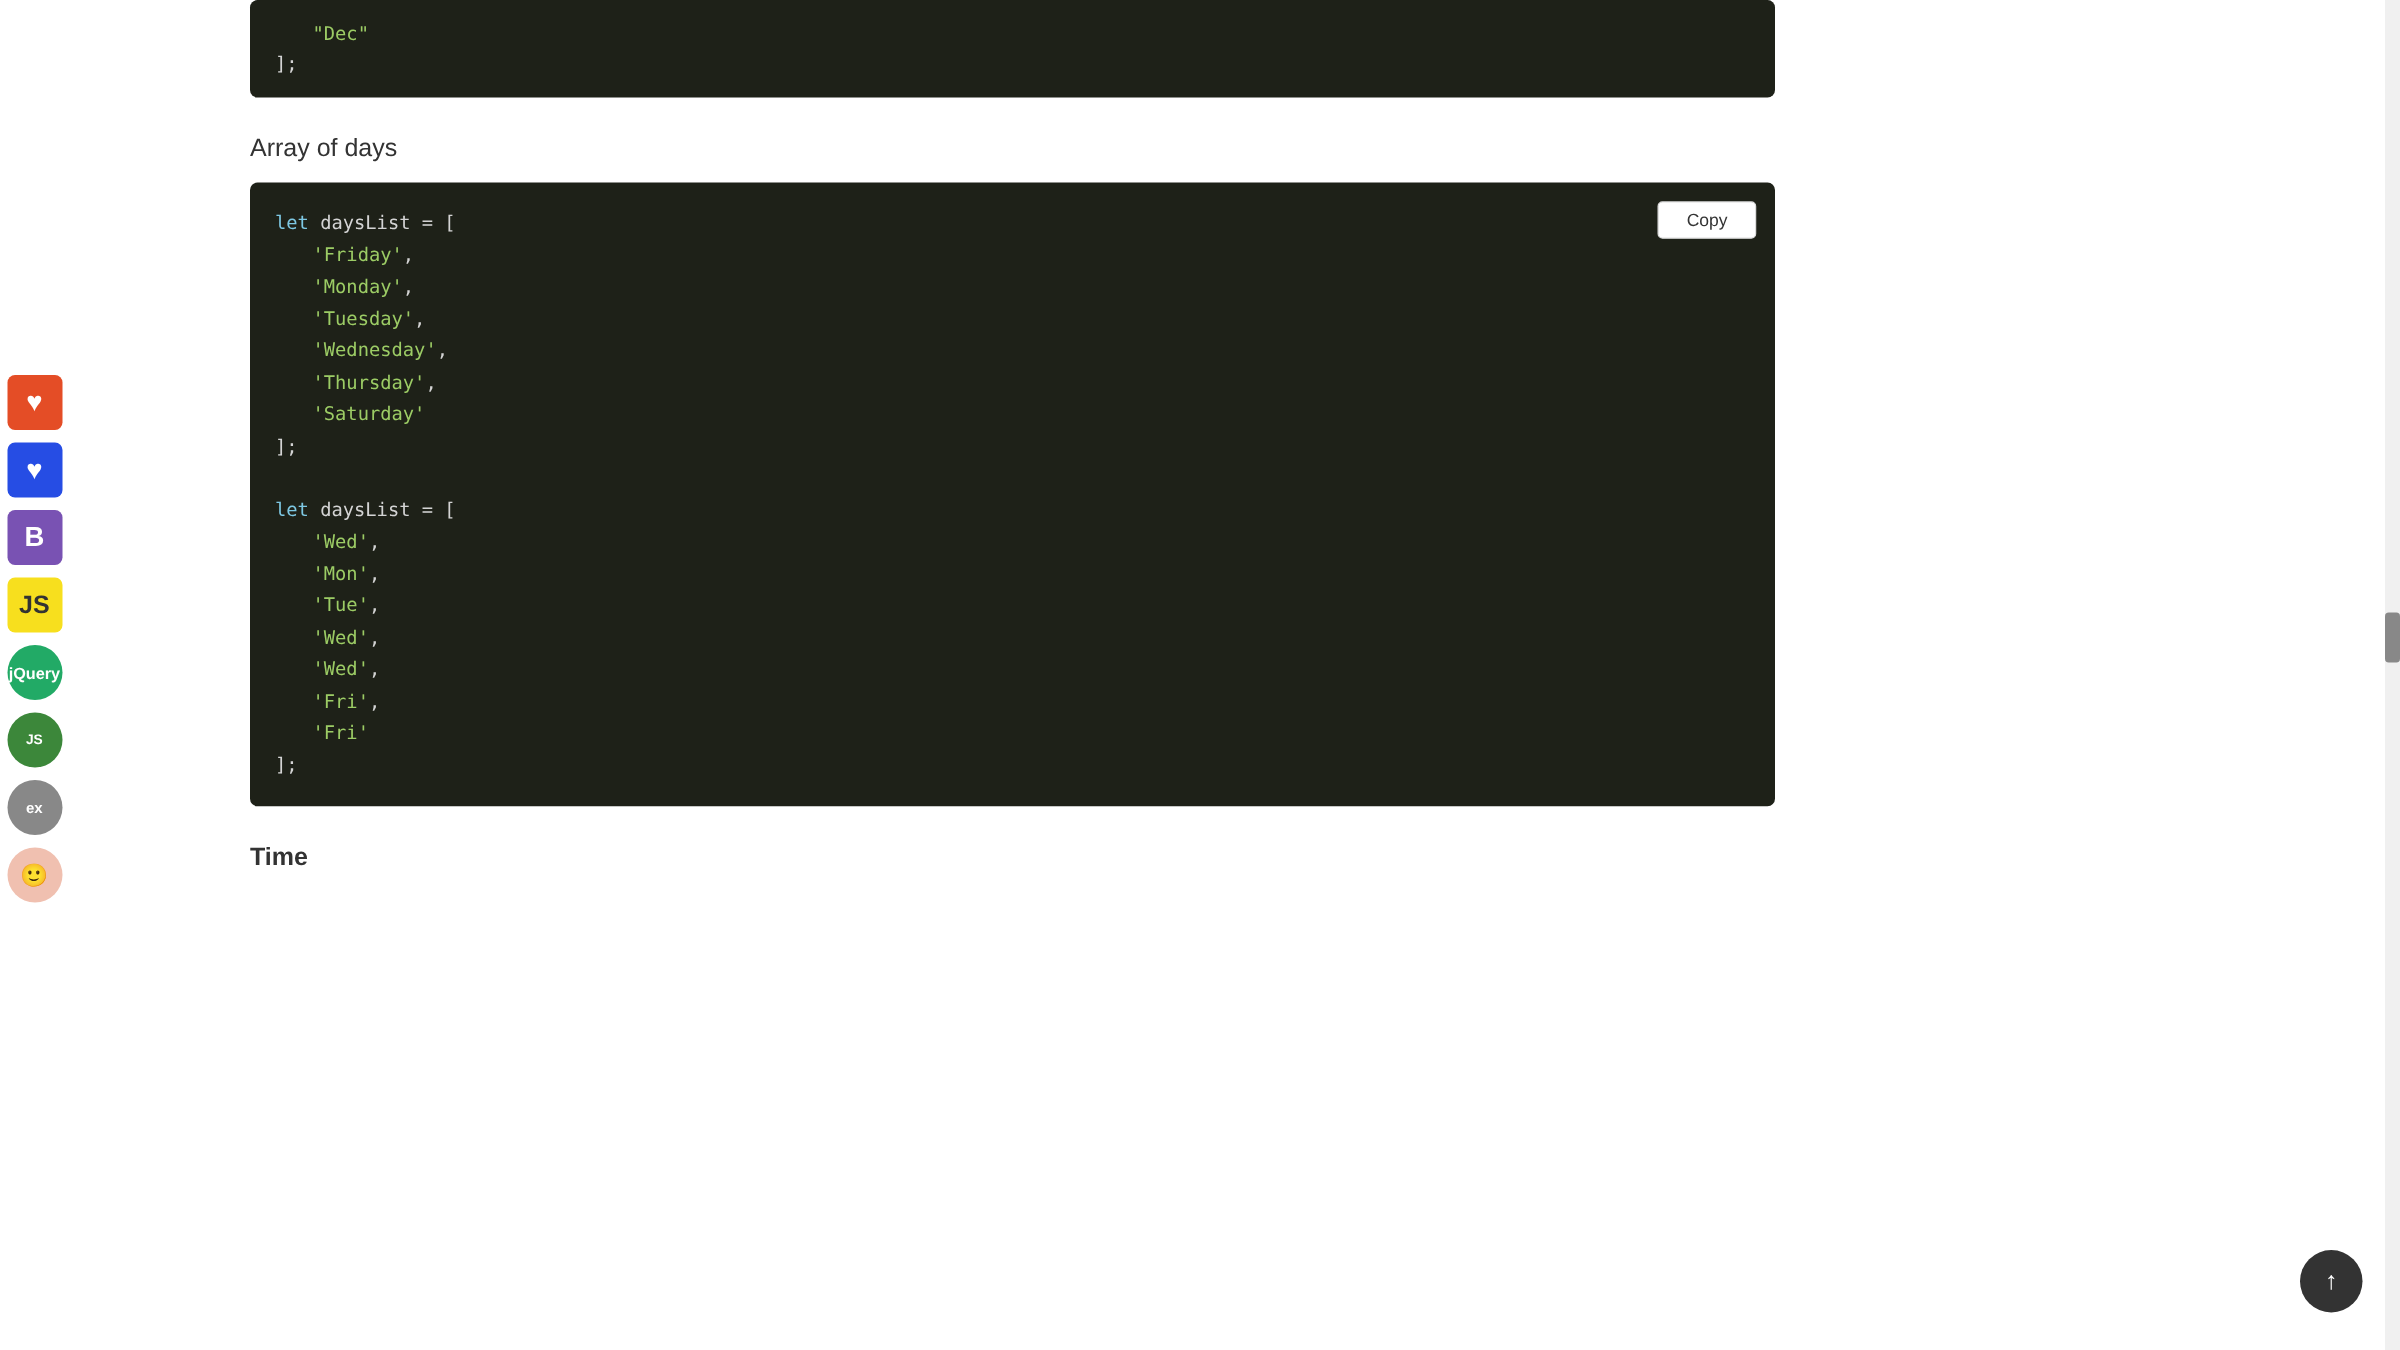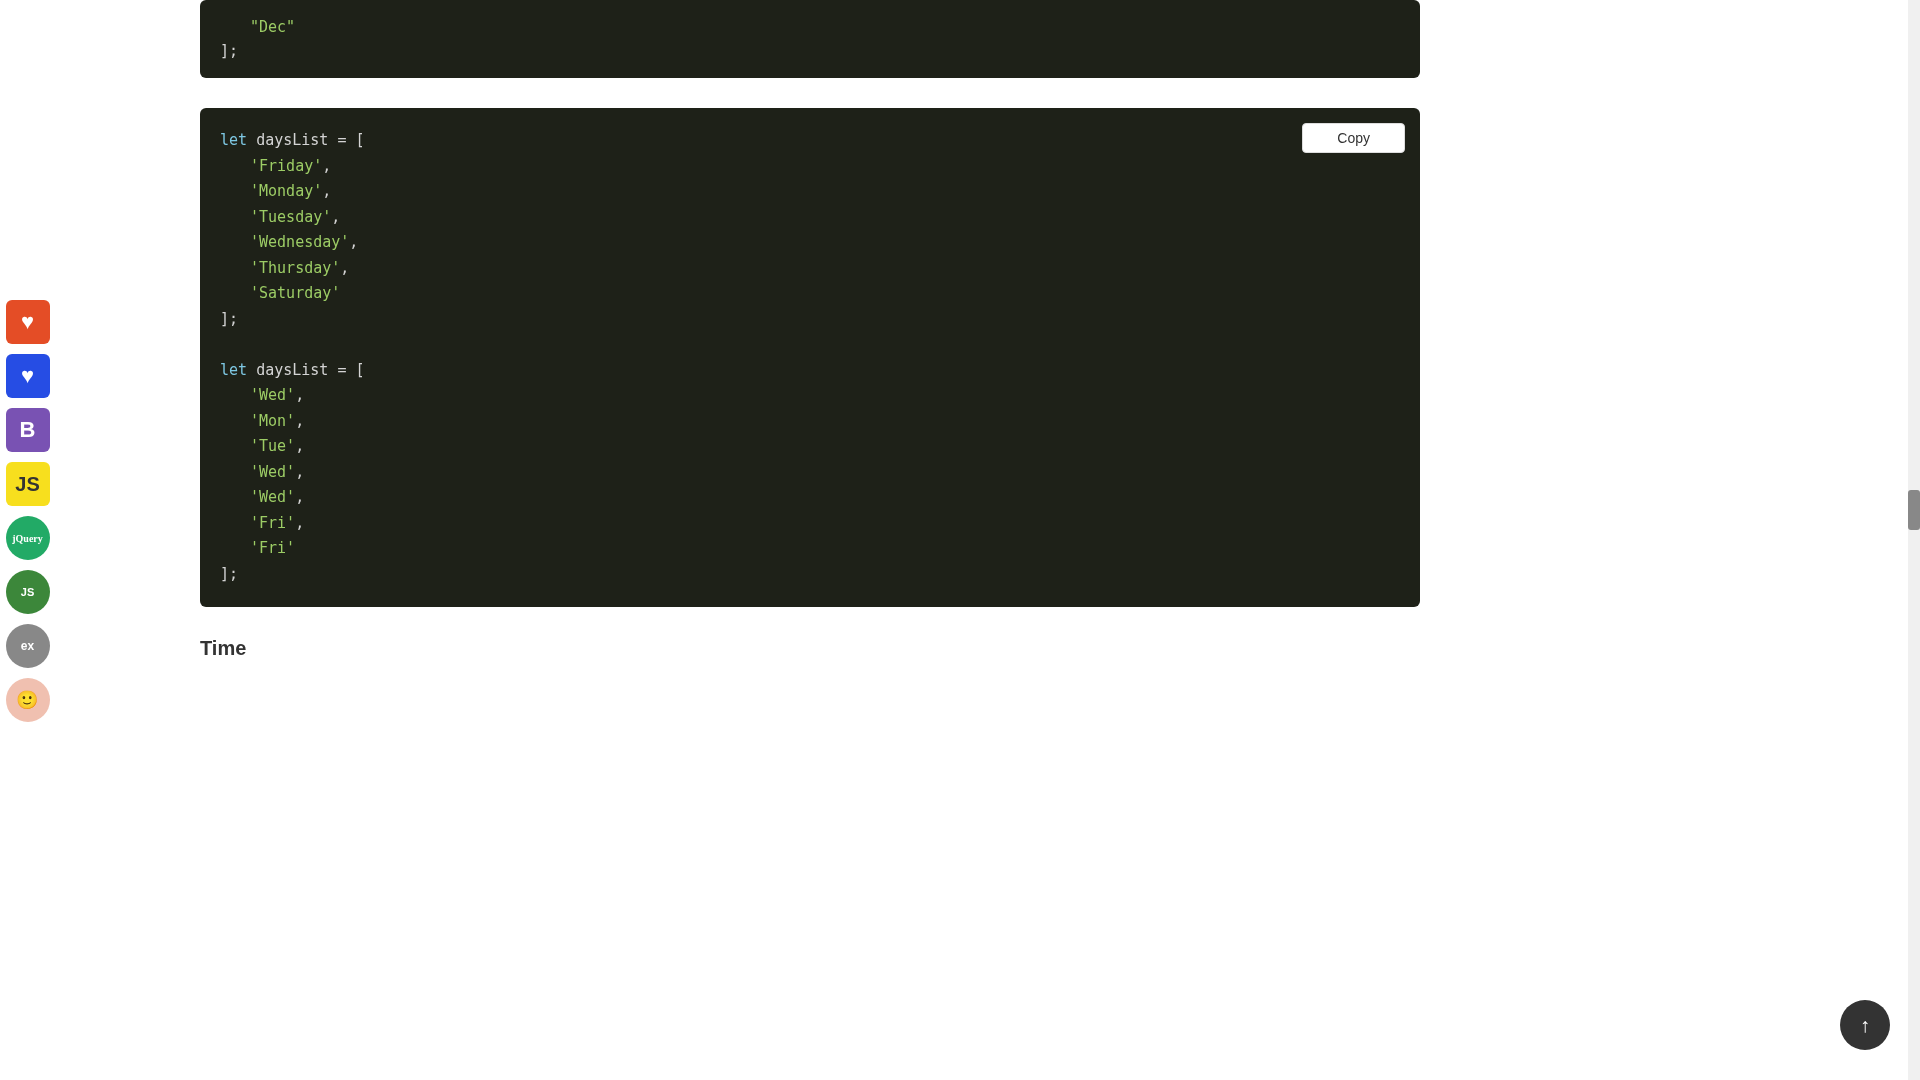--- a/index.html
+++ b/index.html
@@ -126,21 +126,21 @@
       font-size: 15px;
       line-height: 1.7;
     }
 
     .copy-btn {
       position: absolute;
       top: 15px;
       right: 15px;
       background: white;
       border: 1px solid #ddd;
-      padding: 6px 34px;
+      padding: 6px 22px;
       border-radius: 4px;
       cursor: pointer;
       font-size: 14px;
       color: #333;
     }
 
     .kw {
       color: #7ec8e3;
     }
 
@@ -219,21 +219,21 @@
   <div class="sidebar-icon icon-css3">
     <span>♥</span>
   </div>
   <div class="sidebar-icon icon-bootstrap">
     <span>B</span>
   </div>
   <div class="sidebar-icon icon-js">
     <span>JS</span>
   </div>
   <div class="sidebar-icon icon-jquery">
-    <span style="font-size:10px;font-family:Liberation Serif, serif;">jQuery</span>
+    <span style="font-size:13px;">jQuery</span>
   </div>
   <div class="sidebar-icon icon-nodejs">
     <span style="font-size:11px;">JS</span>
   </div>
   <div class="sidebar-icon icon-express">
     <span>ex</span>
   </div>
   <div class="sidebar-icon icon-other">
     <span>🙂</span>
   </div>
@@ -245,20 +245,21 @@
     <code>
       <span class="code-line indent1">
         <span class="str">  "Dec"</span>
       </span>
       <span class="code-line">
         <span class="punct">];</span>
       </span>
     </code>
   </div>
 
+  <h2 class="section-title">Array of days</h2>
 
   <div class="code-block-container">
     <button class="copy-btn">Copy</button>
     <code>
       
       <span class="code-line">
         <span class="kw">let</span>
         <span class="var-name"> daysList </span>
         <span class="op">= </span>
         <span class="punct">[</span>

